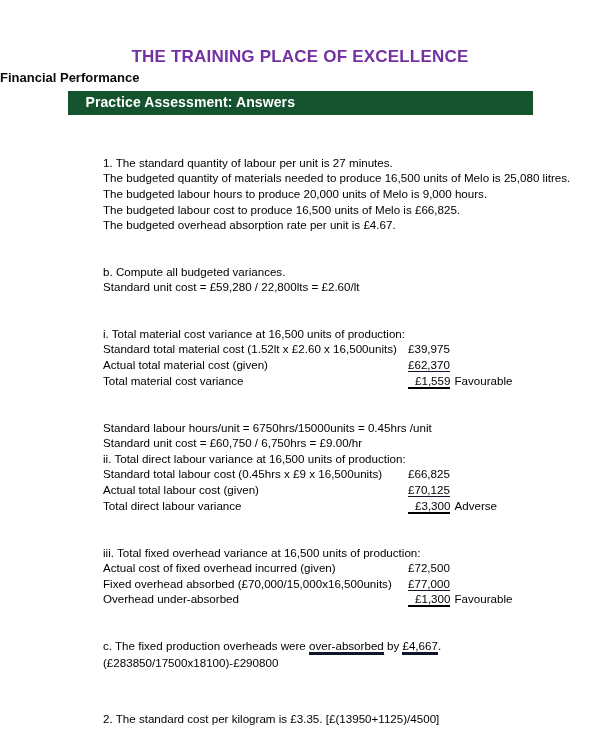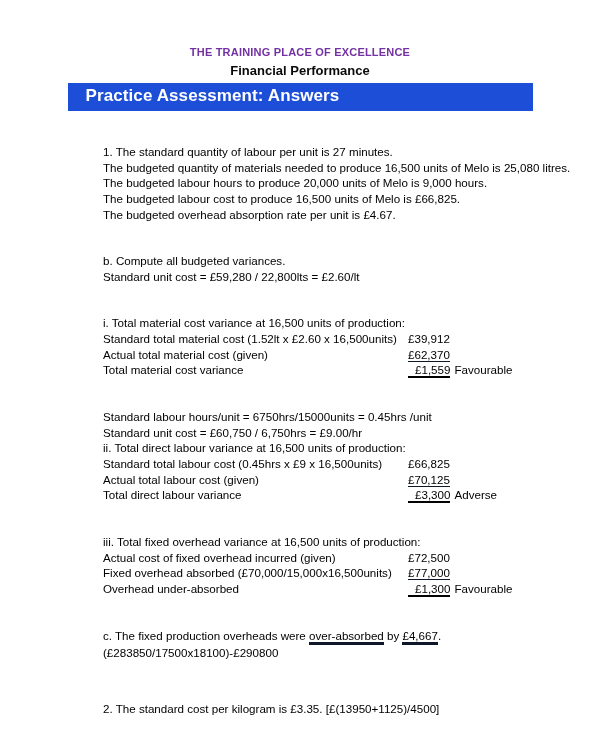--- a/index.html
+++ b/index.html
@@ -18,41 +18,41 @@
     position: relative;
     width: 600px;
     height: 730px;
     background: #ffffff;
     box-sizing: border-box;
   }
 
   
   .org-title {
     text-align: center;
-    font-size: 11px;
+    font-size: 17px;
     font-weight: bold;
     color: #7331a3;
     letter-spacing: 0.2px;
     padding-top: 46px;
     line-height: 1.25;
   }
   .doc-subtitle {
-    text-align: center;
+    text-align: left;
     font-size: 13px;
     font-weight: bold;
     color: #0a0a0a;
     margin-top: 3px;
     line-height: 1.2;
   }
   .banner {
-    margin: 5px auto 9px auto;
+    margin: 5px auto 16px auto;
     width: 465px;
-    background: #1d4ed8;
+    background: #14532d;
     color: #ffffff;
-    font-size: 17px;
+    font-size: 14px;
     font-weight: bold;
     line-height: 1.35;
     padding: 2px 0 3px 18px;
     box-sizing: border-box;
     letter-spacing: 0.1px;
   }
 
   
   .content {
     padding: 0 0 0 72px;
@@ -132,21 +132,21 @@
       <div class="line">Standard unit cost = £59,280 / 22,800lts = £2.60/lt</div>
     </div>
 
     <div class="gap-lg"></div>
 
     <div class="block">
       <div class="line">i. Total material cost variance at 16,500 units of production:</div>
 
       <div class="row">
         <span class="label">Standard total material cost (1.52lt x £2.60 x 16,500units)</span>
-        <span class="amount">£39,912</span>
+        <span class="amount">£39,975</span>
       </div>
       <div class="row">
         <span class="label">Actual total material cost (given)</span>
         <span class="amount u-single">£62,370</span>
       </div>
       <div class="row">
         <span class="label">Total material cost variance</span>
         <span class="amount u-double">£1,559</span>
         <span class="trailing">Favourable</span>
       </div>

